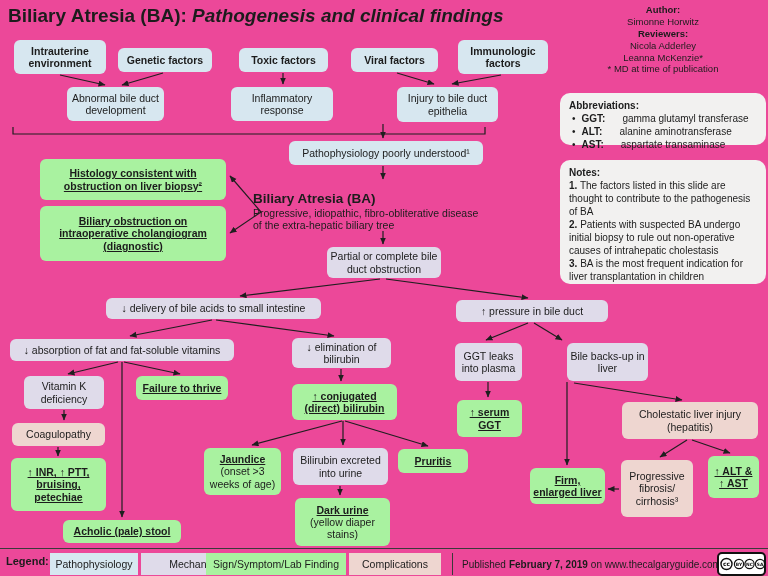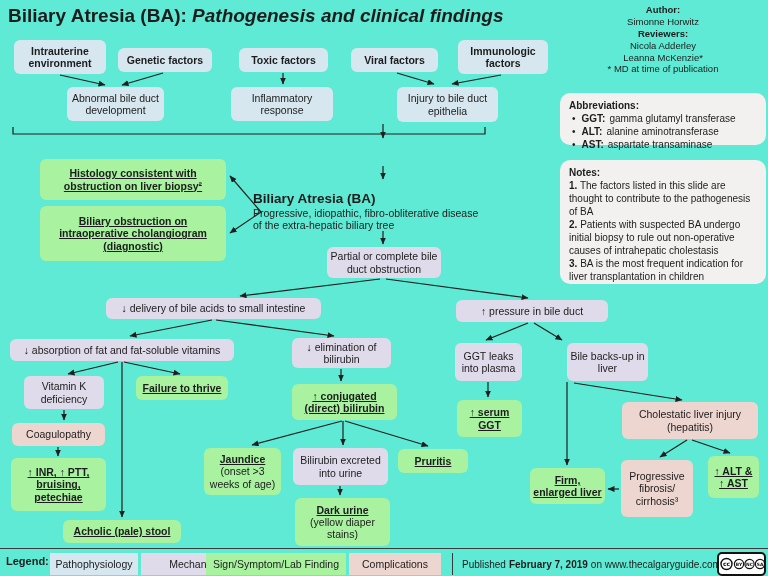--- a/index.html
+++ b/index.html
@@ -1,27 +1,27 @@
 <!DOCTYPE html>
 <html><head>
 <meta charset="utf-8">
 <style>
   html,body{margin:0;padding:0;background:#fff;}
   body{font-family:"Liberation Sans","DejaVu Sans",sans-serif;color:#1c1c1c;}
-  #stage{position:relative;width:768px;height:576px;background:#5eead4;overflow:hidden;}
+  #stage{position:relative;width:768px;height:576px;background:#ec4899;overflow:hidden;}
   #arrows{position:absolute;left:0;top:0;z-index:1;}
   .title{position:absolute;left:8px;top:5px;font-size:19px;font-weight:bold;white-space:nowrap;z-index:2;}
   .title .t2{font-style:italic;}
   .credits{position:absolute;right:5px;top:4px;width:200px;text-align:center;font-size:9.5px;line-height:1.25;z-index:2;}
   .credits .it{}
   .panel{position:absolute;background:#f2f1f0;border-radius:10px;padding:6px 9px;font-size:10px;line-height:1.3;z-index:2;box-sizing:border-box;}
   .panel .panel-heading{font-weight:bold;}
   .abbr-item{display:flex;}
   .abbr-item::before{content:"•";margin:0 6px 0 3px;}
-  .abbr-item b{margin-right:4px;}
+  .abbr-item b{margin-right:17px;}
   .node{position:absolute;border-radius:6px;display:flex;flex-direction:column;align-items:center;justify-content:center;text-align:center;font-size:10.5px;line-height:1.16;padding:2px 3px;box-sizing:border-box;z-index:2;}
   .blue{background:#d7e7f0;}
   .lav{background:#dfdbea;}
   .green{background:#a9f2a0;}
   .pink{background:#eed6d0;}
   .bold{font-weight:bold;}
   .bu{font-weight:bold;text-decoration:underline;}
   .sub{font-weight:normal;text-decoration:none;}
   .ba-block{position:absolute;left:253px;top:192px;width:264px;text-align:left;z-index:2;}
   .ba-block .ba-h{font-size:13.5px;font-weight:bold;line-height:1.1;}
@@ -135,20 +135,23 @@
   <div class="node blue" style="left:67px;top:87px;width:97px;height:34px;">
       <span>Abnormal bile duct development</span>
     </div>
   <div class="node blue" style="left:231px;top:87px;width:102px;height:34px;">
       <span>Inflammatory response</span>
     </div>
   <div class="node blue" style="left:397px;top:87px;width:101px;height:35px;">
       <span>Injury to bile duct epithelia</span>
     </div>
 
+  <div class="node blue" style="left:289px;top:141px;width:194px;height:24px;">
+      <span>Pathophysiology poorly understood¹</span>
+    </div>
 
   <div class="ba-block">
     <div class="ba-h">Biliary Atresia (BA)</div>
     <div class="ba-d">Progressive, idiopathic, fibro-obliterative disease</div>
     <div class="ba-d">of the extra-hepatic biliary tree</div>
   </div>
 
   <div class="node green" style="left:40px;top:151px;width:186px;height:41px;margin-top:8px;">
       <span class="bu">Histology consistent with obstruction on liver biopsy²</span>
     </div>

